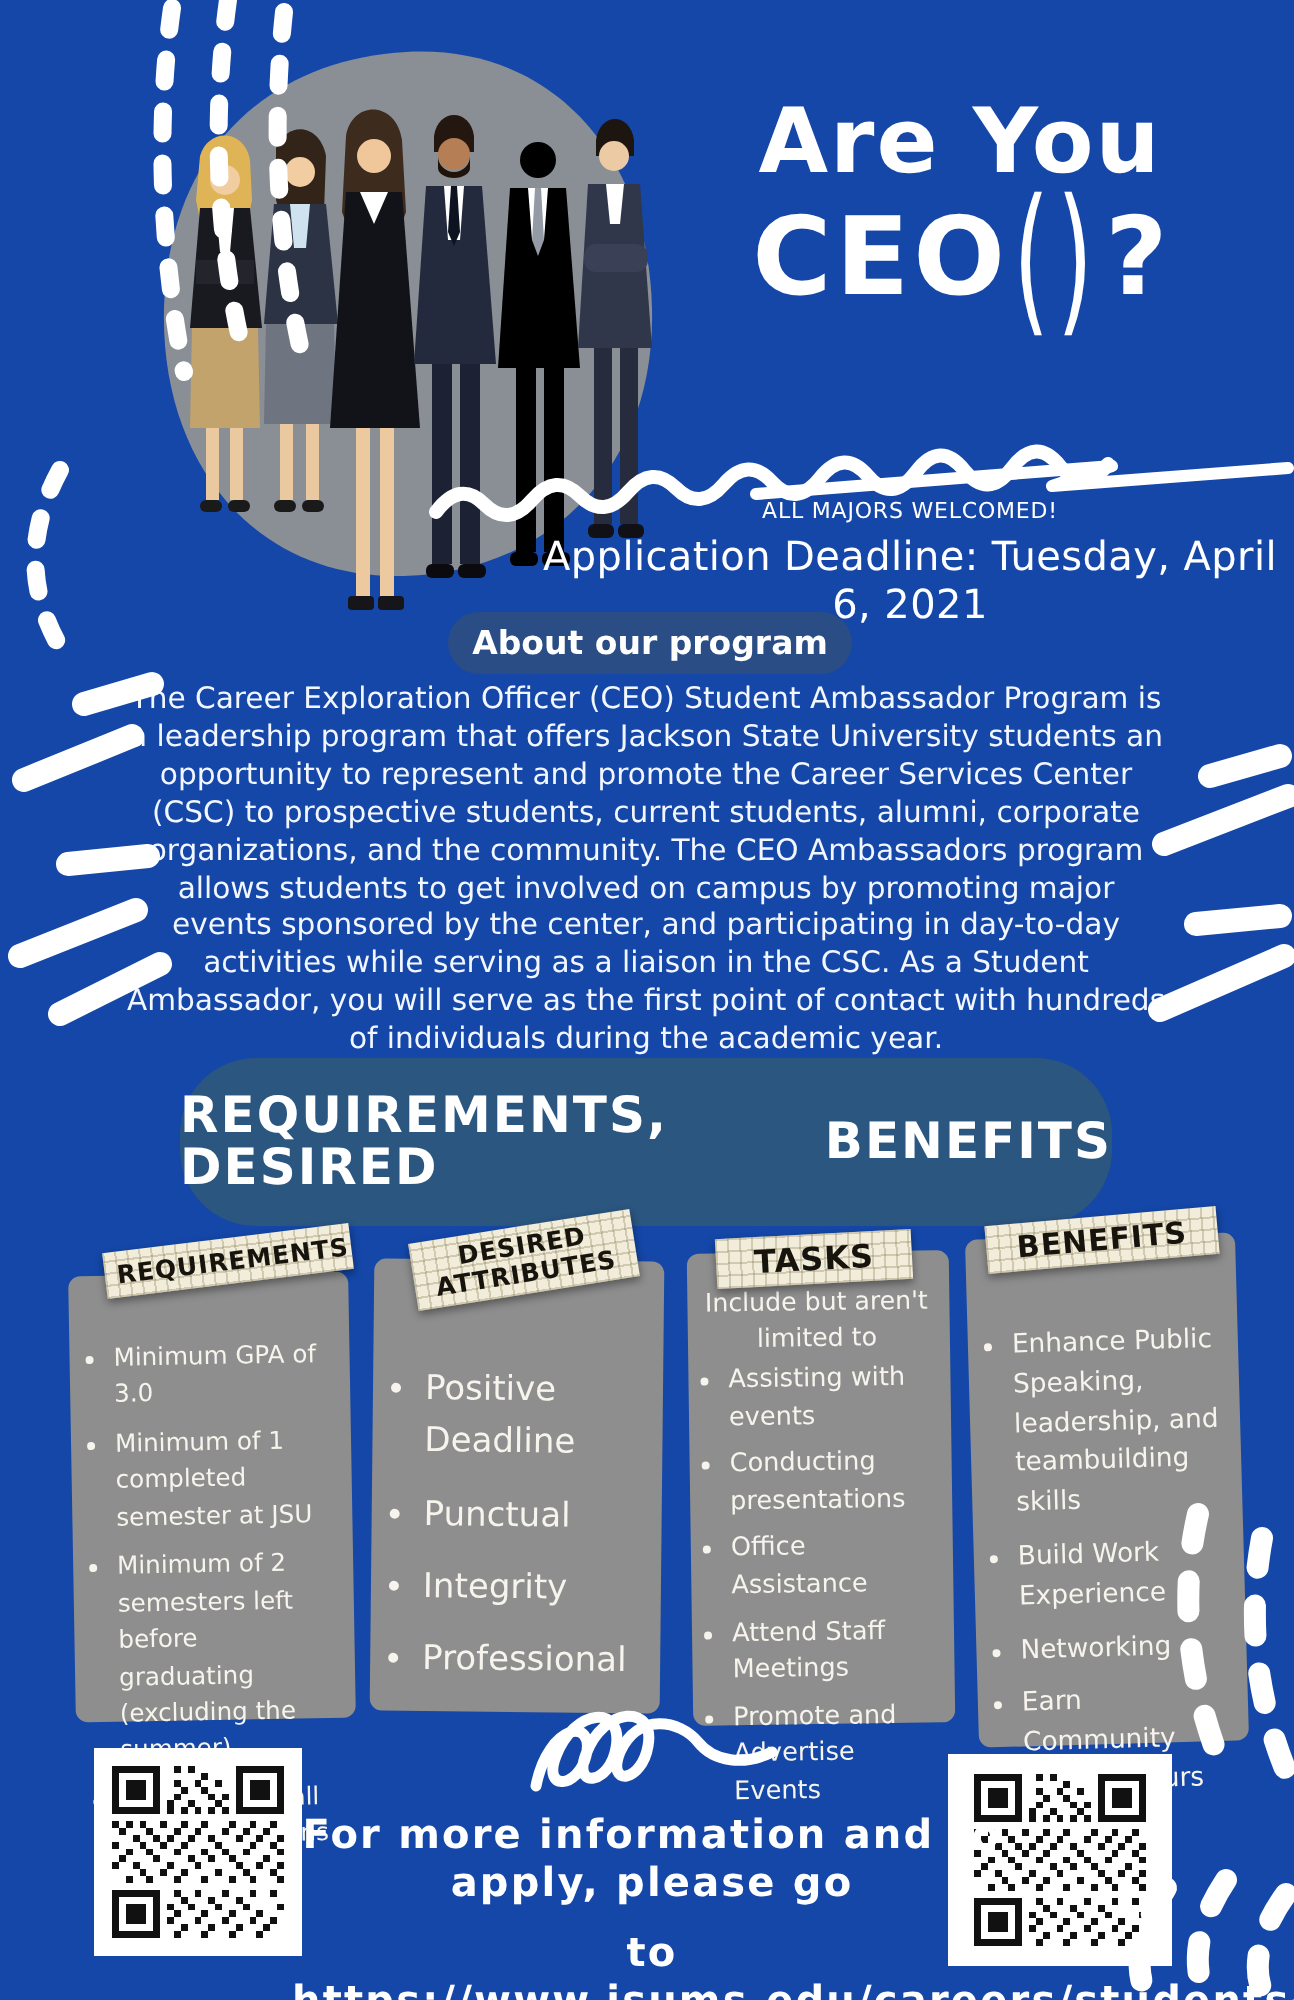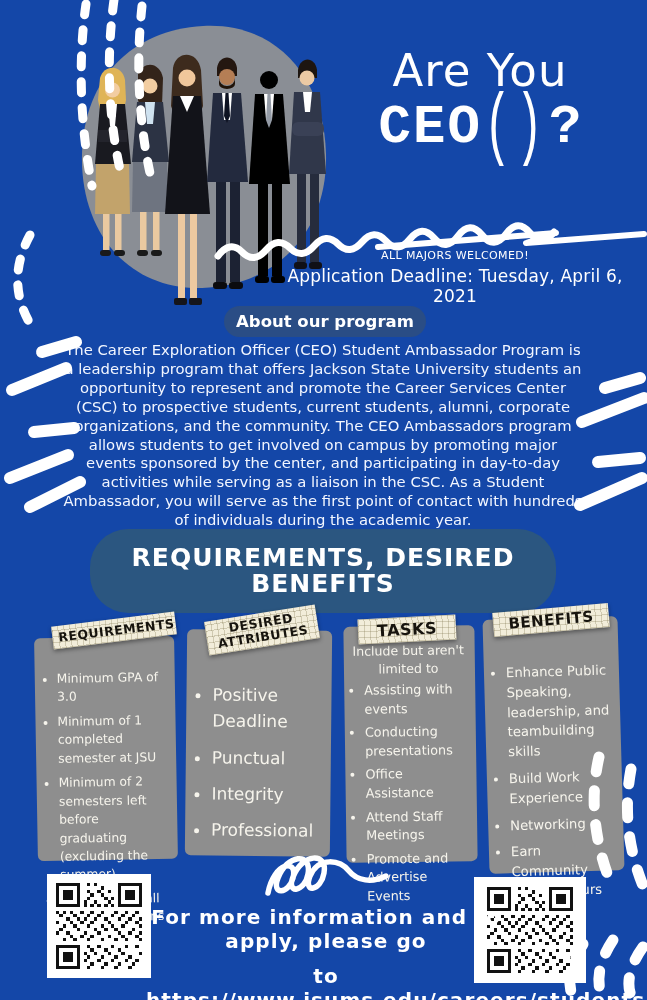--- a/index.html
+++ b/index.html
@@ -4,41 +4,41 @@
 <style>
   html,body{margin:0;padding:0;background:#0a1c3f;}
   #poster{position:relative;width:647px;height:1000px;background:#1447a8;overflow:hidden;
           font-family:"DejaVu Sans",sans-serif;}
   
   .team-illustration{position:absolute;left:70px;top:14px;width:266px;height:300px;z-index:1;}
   
   .doodles{position:absolute;left:0;top:0;width:647px;height:1000px;z-index:5;pointer-events:none;}
   
   .title-block{position:absolute;top:44px;right:2px;width:330px;text-align:center;color:#fff;z-index:4;}
-  .title-line{font-size:45px;line-height:53px;font-weight:400;letter-spacing:1px;}
-  .ceo-line{display:flex;align-items:center;justify-content:center;font-weight:600;font-family:Liberation Mono, monospace;}
+  .title-line{font-size:45px;line-height:53px;font-weight:700;letter-spacing:1px;}
+  .ceo-line{display:flex;align-items:center;justify-content:center;font-weight:600;}
   .ceo-word{font-size:54px;letter-spacing:2px;}
   .paren{font-size:46px;font-weight:400;transform:scaleY(1.75);margin:0 2px;display:inline-block;}
   .paren-inner{display:flex;flex-direction:column;line-height:19px;margin-top:6px;}
   .paren-top{font-size:18px;letter-spacing:4px;font-weight:600;}
   .paren-bottom{font-size:16px;letter-spacing:2px;font-weight:600;}
   .qmark{font-size:54px;font-weight:600;margin-left:4px;}
   
   .subtitle-block{position:absolute;top:249px;right:6px;width:372px;text-align:center;color:#fff;z-index:4;}
   .all-majors{font-size:11px;letter-spacing:.4px;margin-bottom:4px;}
-  .deadline{font-size:17px;letter-spacing:.2px;}
+  .deadline{font-size:20px;letter-spacing:.2px;}
   
   .about-pill{position:absolute;left:224px;top:306px;width:202px;height:31px;border-radius:16px;
               background:#2a4d85;color:#fff;font-size:16.5px;font-weight:700;display:flex;
               align-items:center;justify-content:center;z-index:4;text-align:center;}
   .about-body{position:absolute;left:62px;top:341px;width:522px;text-align:center;color:#f2f6ff;
               font-size:14.8px;line-height:18.9px;z-index:4;}
   
   .banner{position:absolute;left:90px;top:529px;width:466px;height:84px;border-radius:38px;
-          background:#2b5680;color:#fff;display:flex;flex-direction:column;align-items:center;
+          background:#2b5680;color:#fff;display:flex;flex-direction:row;align-items:center;
           justify-content:center;z-index:4;}
   .banner div{font-size:25px;line-height:26px;font-weight:600;letter-spacing:1px;}
   
   .panel{position:absolute;background:#8e8e8e;border-radius:6px;color:#f6f4ec;z-index:3;
          box-sizing:border-box;}
   .panel ul{list-style:disc;margin:0;padding-left:16px;}
   #panel-req{left:36px;top:637px;width:140px;height:223px;transform:rotate(-1deg);padding:32px 8px 0 6px;}
   #panel-req li{font-size:12.3px;line-height:1.5;margin-bottom:6px;}
   #panel-attr{left:186px;top:630px;width:145px;height:226px;transform:rotate(.6deg);padding:52px 6px 0 10px;}
   #panel-attr li{font-size:17px;line-height:1.55;margin-bottom:10px;}

